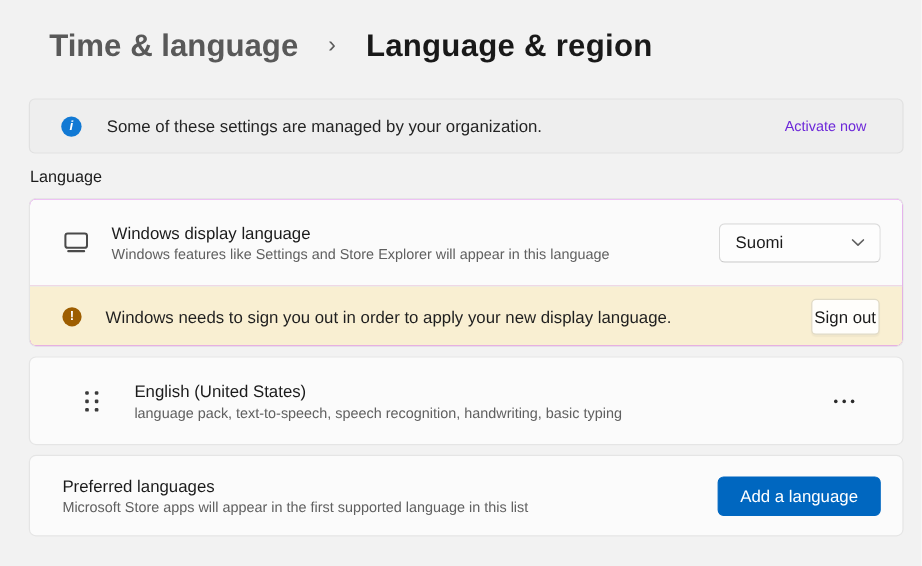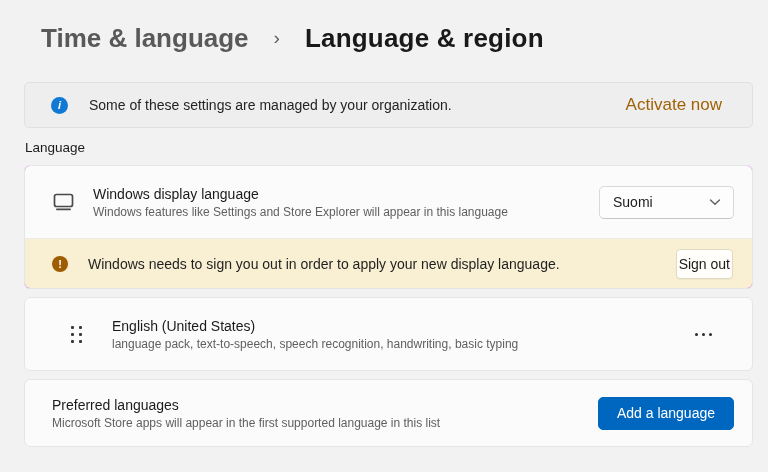--- a/index.html
+++ b/index.html
@@ -26,21 +26,21 @@
     margin-top:28px; height:46px;
     background:#eeeeee; border:1px solid #e1e1e1; border-radius:5px;
     display:flex; align-items:center; padding:0 18px 0 26px; gap:21px;
   }
   .info-icon {
     width:17px; height:17px; border-radius:50%; background:#1179d4;
     color:#fff; font-size:11px; font-weight:700; font-style:italic;
     display:flex; align-items:center; justify-content:center; flex:0 0 auto;
   }
   .org-msg { flex:1; font-size:14px; color:#242424; }
-  .org-link { font-size:17px; color:#a16207; cursor:pointer; padding-right:12px; }
+  .org-link { font-size:12px; color:#6d28d9; cursor:pointer; padding-right:12px; }
 
   
   .section-label { margin:12px 0 0 1px; font-size:13.5px; font-weight:400; height:18px; color:#1b1b1b; }
 
   
   .group { margin-top:7px; border-radius:6px; overflow:hidden; border:1px solid #e5e5e5; background:#d946ef; }
   .row-display { height:72px; display:flex; align-items:center; padding:0 18px 0 26px; background:#fbfbfb; }
   .monitor-icon { flex:0 0 auto; margin-right:17px; display:flex; }
   .titles { flex:1; min-width:0; }
   .row-title { font-size:14px; color:#1b1b1b; margin-bottom:3px; }

